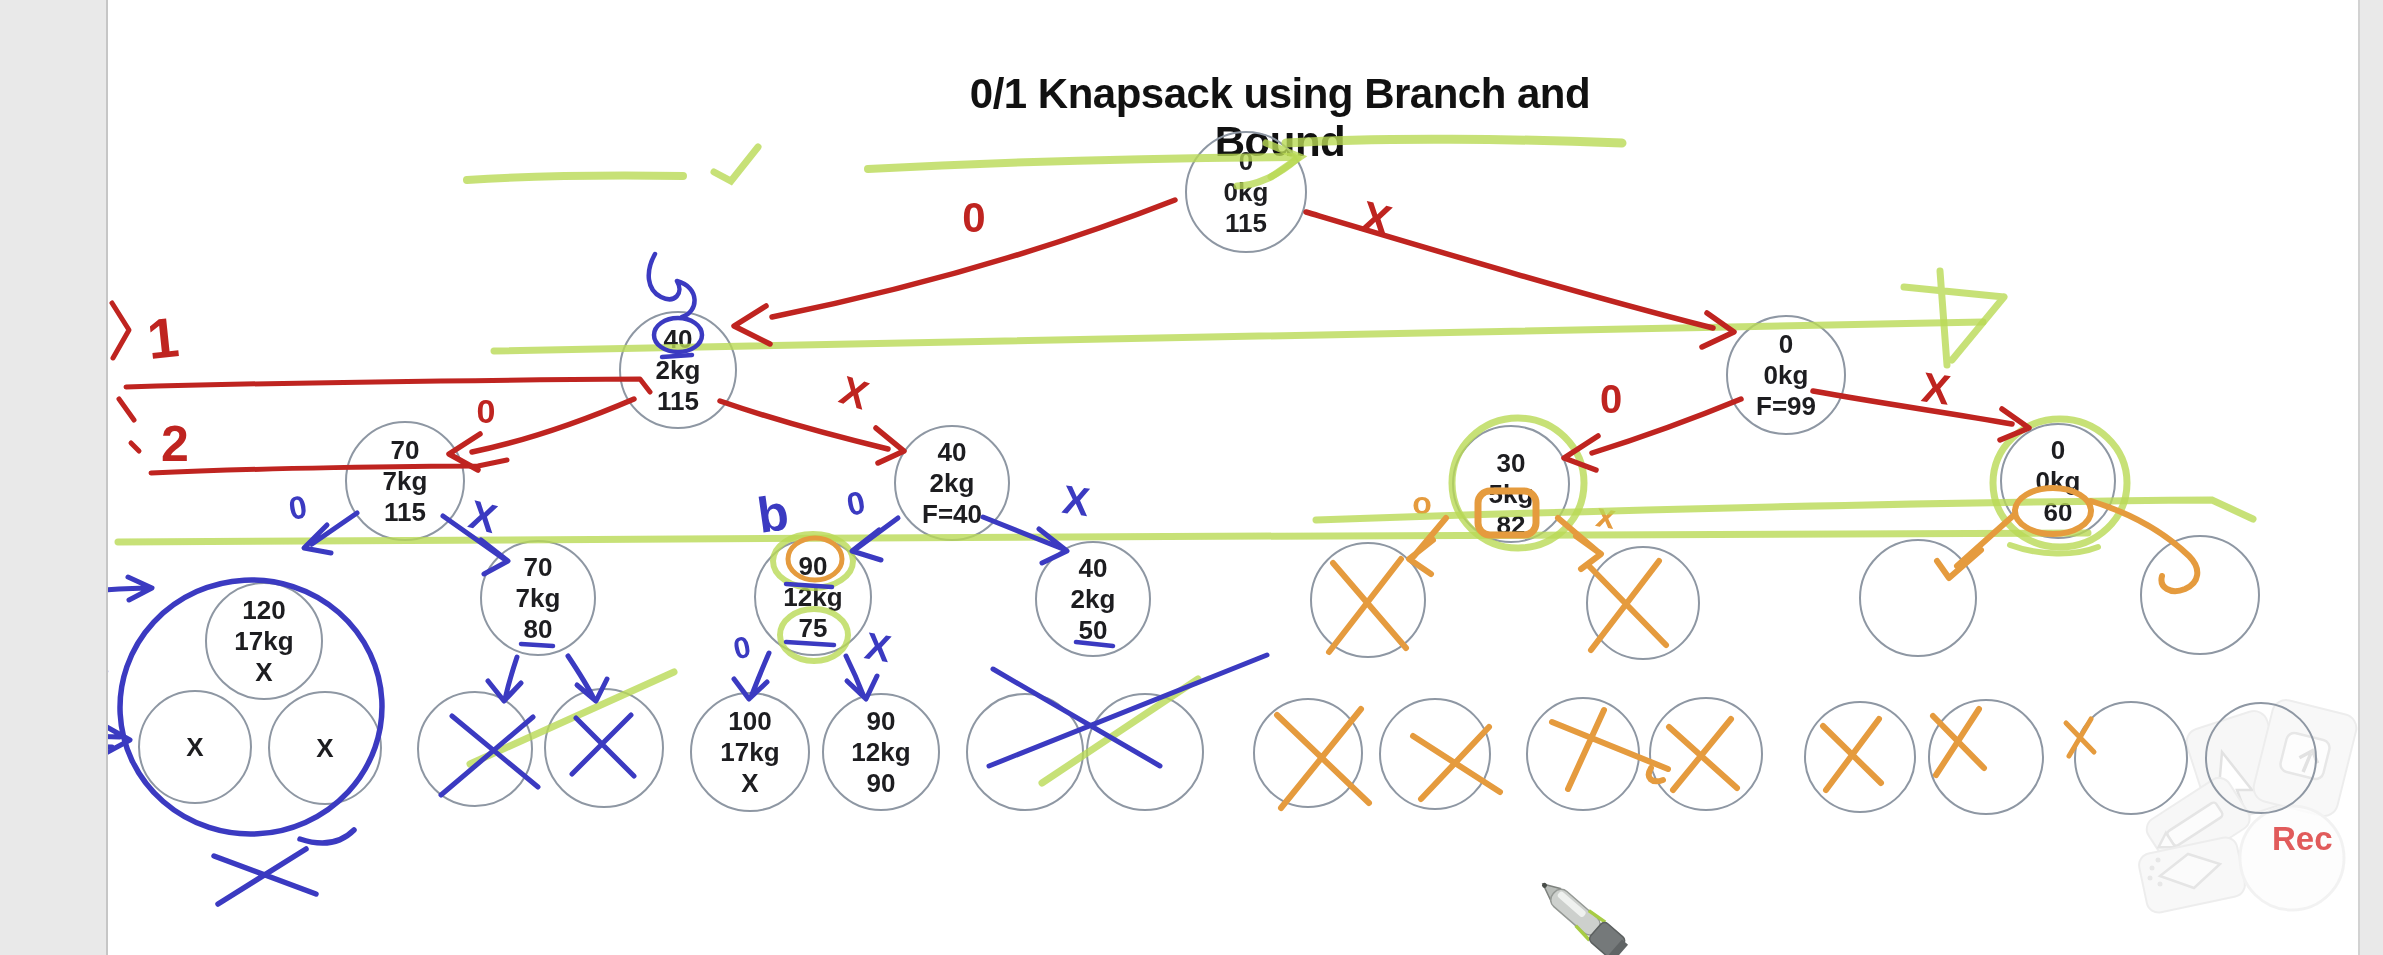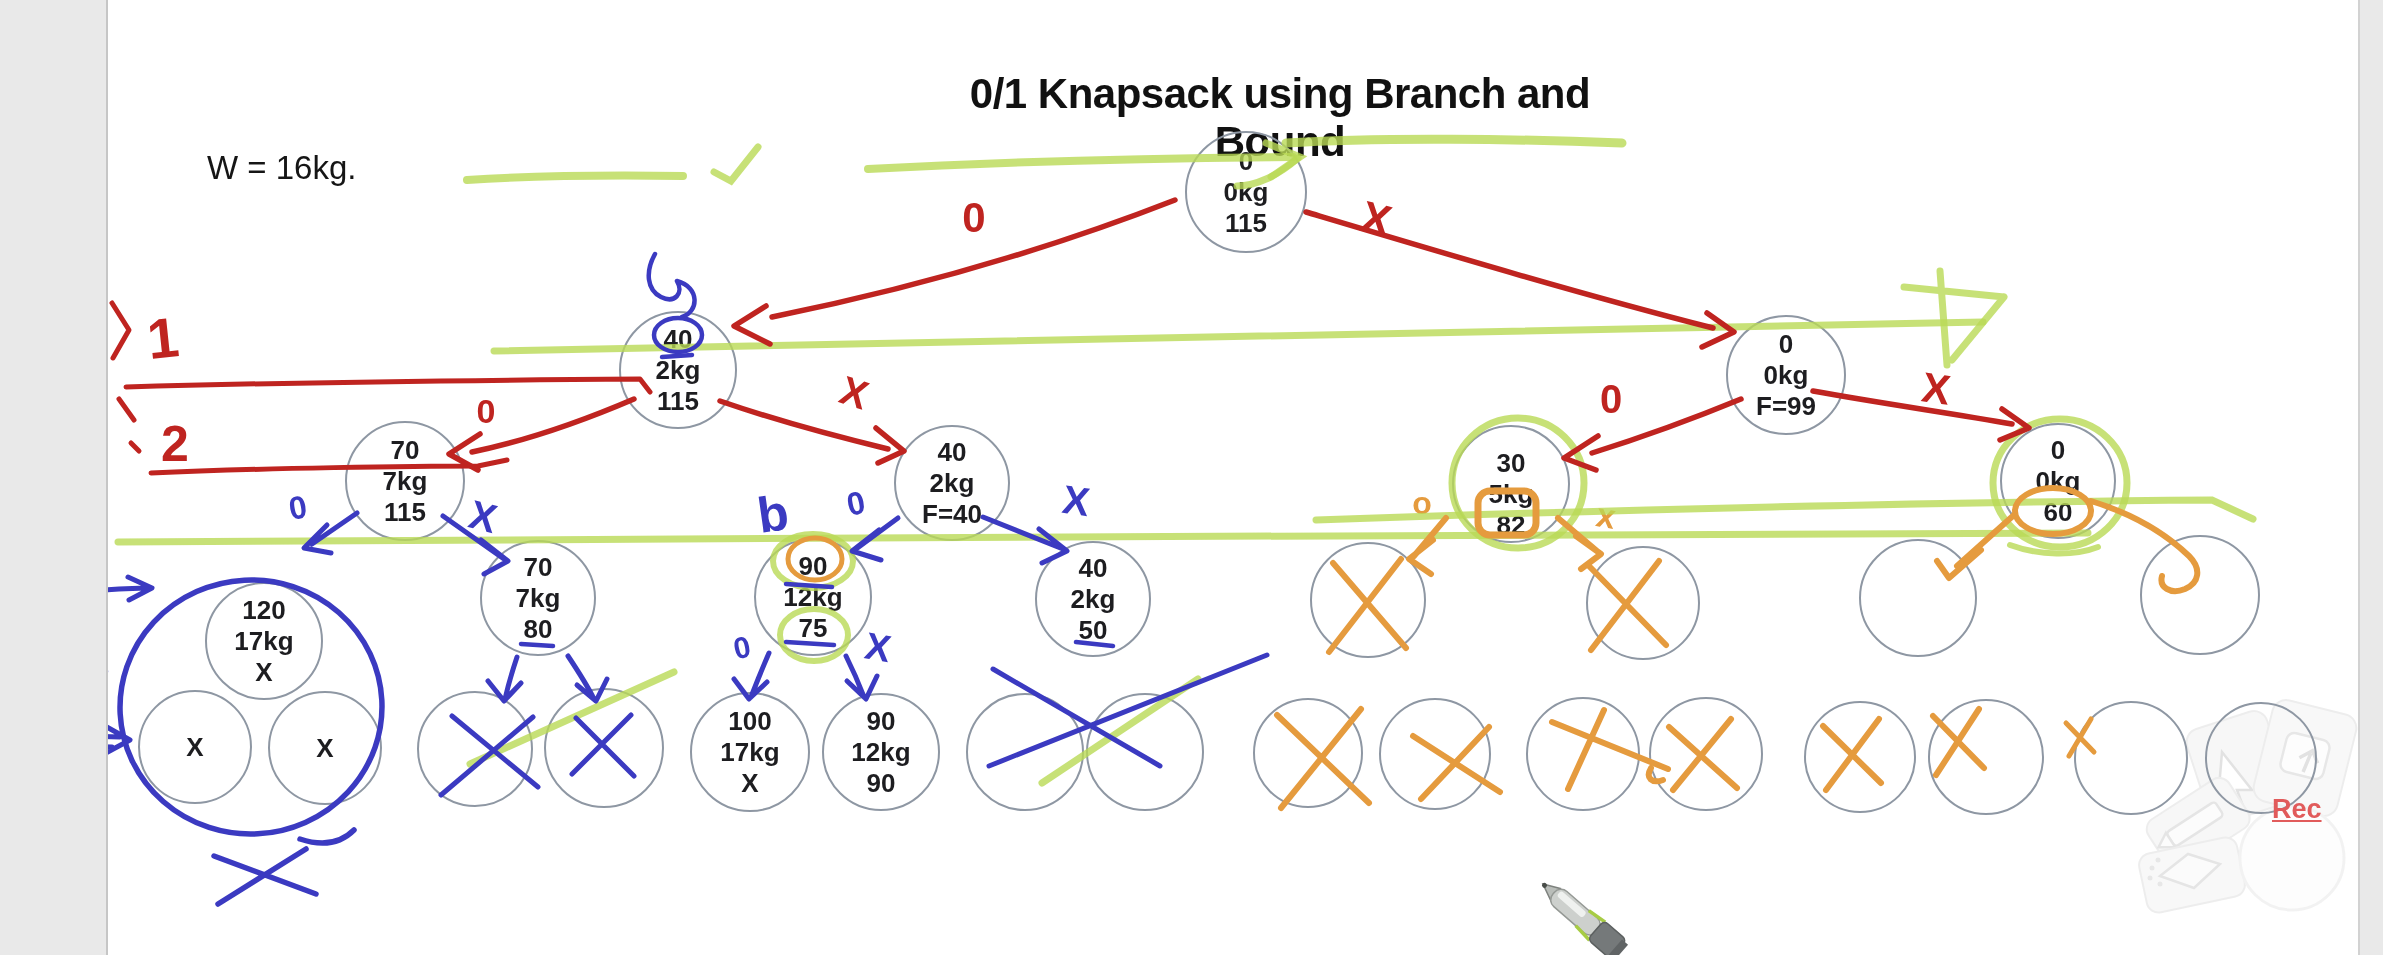--- a/index.html
+++ b/index.html
@@ -10,21 +10,21 @@
   .gutter.right{right:0;width:23px;border-left:2px solid #d2d2d2;}
   #page-title{position:absolute;left:905px;top:70px;width:750px;text-align:center;
          font-size:42px;font-weight:bold;letter-spacing:-0.5px;color:#111;z-index:2;}
   #problem{position:absolute;left:207px;top:140px;font-size:33px;line-height:56px;color:#151515;z-index:2;}
   .node{position:absolute;border:2.5px solid #8e97a3;border-radius:50%;display:flex;
         flex-direction:column;align-items:center;justify-content:center;box-sizing:border-box;z-index:2;}
   .nl{font-size:26px;line-height:31px;font-weight:600;color:#1d1d20;white-space:nowrap;}
   #labels .ink-label{position:absolute;font-weight:600;z-index:4;white-space:nowrap;}
   #ink{position:absolute;left:0;top:0;z-index:3;pointer-events:none;}
   #palette{position:absolute;left:0;top:0;z-index:1;}
-  #rec-label{position:absolute;left:2272px;top:794px;font-size:27px;font-weight:bold;z-index:4;text-decoration:underline;}
+  #rec-label{position:absolute;left:2272px;top:820px;font-size:33px;font-weight:bold;z-index:4;}
   #nodes,#labels{position:absolute;left:0;top:0;width:100%;height:100%;z-index:2;}
 </style>
 </head>
 <body>
 
 <div id="stage">
 
   <svg id="palette" width="2383" height="955">
     <g opacity="0.6">
       <g>
@@ -48,21 +48,20 @@
           <circle cx="2158" cy="860" r="2.5" fill="#d8d8d8"></circle>
         <circle cx="2150" cy="878" r="2.5" fill="#d8d8d8"></circle>
           <circle cx="2160" cy="884" r="2.5" fill="#d8d8d8"></circle>
       </g>
       <circle cx="2292" cy="858" r="52" fill="rgba(252,252,252,0.85)" stroke="#ebebeb" stroke-width="3"></circle>
     </g>
   </svg>
 
   <div id="page-title">0/1 Knapsack using Branch and Bound</div>
   <div id="problem">
-    <div>W = 16kg.</div>
   </div>
 
   <div id="nodes">
       <div class="node" style="left: 1185px; top: 131px; height: 122px; width: 122px;">
         <div class="nl">0</div>
         <div class="nl">0kg</div>
         <div class="nl">115</div>
       </div>
       <div class="node" style="left: 619px; top: 311px; height: 118px; width: 118px;">
         <div class="nl">40</div>

